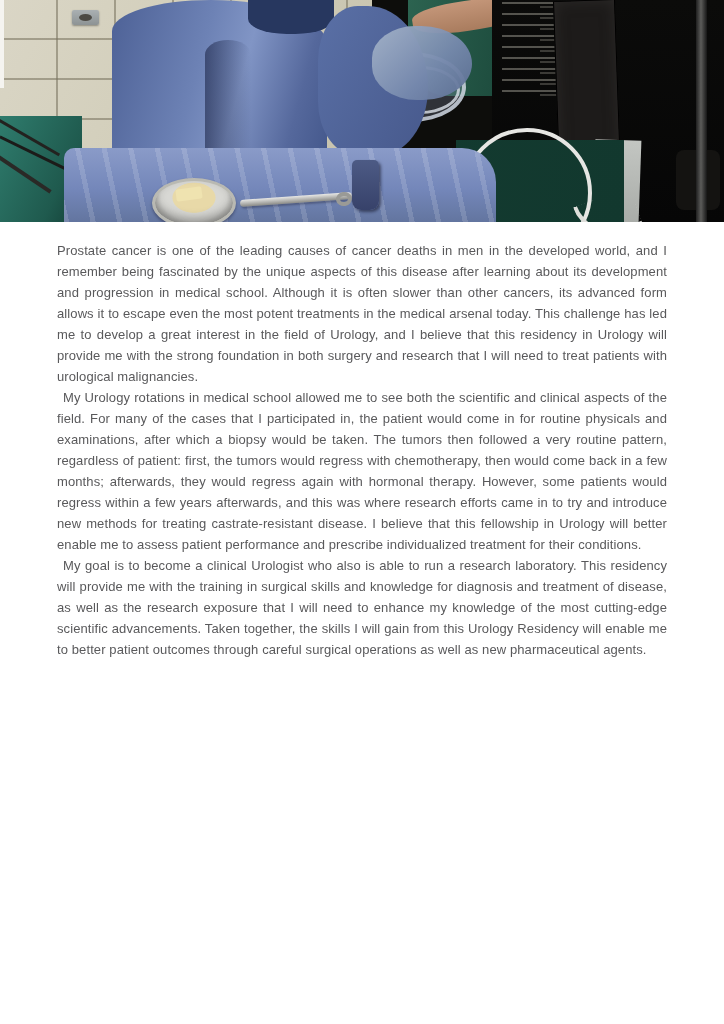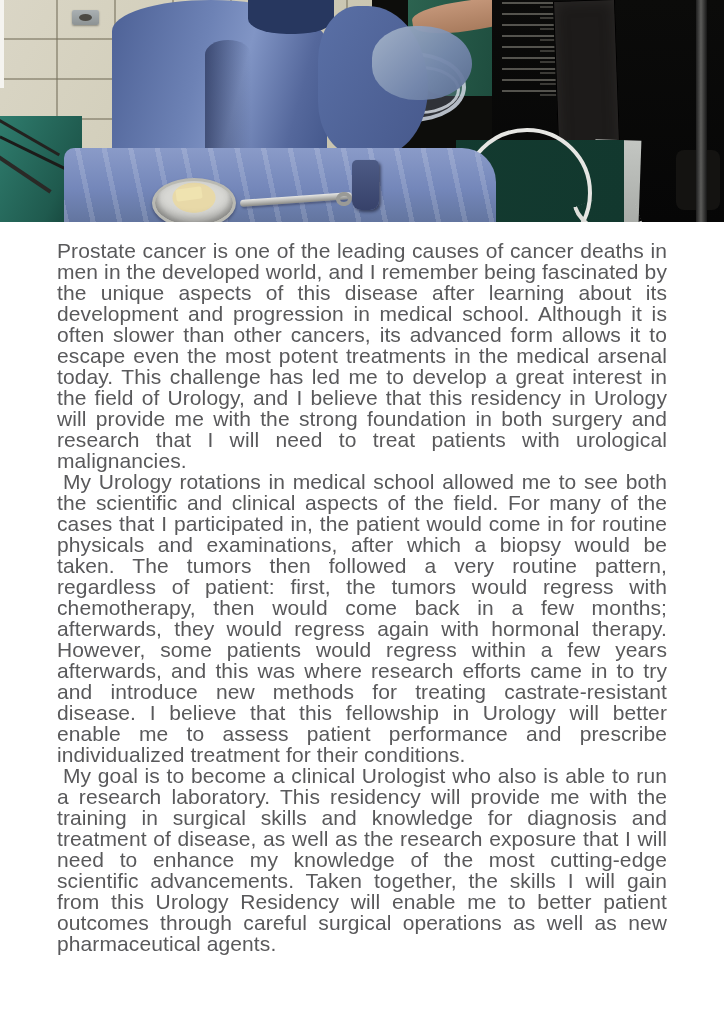--- a/index.html
+++ b/index.html
@@ -91,21 +91,21 @@
   }
   .title-line {
     color:#ffffff; font-weight:700; font-size:30px; line-height:34px;
     letter-spacing:.5px; text-transform:uppercase; white-space:nowrap;
     transform:scaleX(.94); transform-origin:center;
   }
 
   
   .statement {
     position:absolute; left:57px; top:240px; width:610px;
-    color:#59595b; font-size:21px; line-height:21px; text-align:justify;
+    color:#59595b; font-size:13px; line-height:21px; text-align:justify;
     letter-spacing:.1px;
   }
   .statement p { margin:0; }
   .statement p.sp { text-indent:6px; }
 
   
   .brand {
     position:absolute; left:0; top:928px; width:724px; height:86px;
     display:flex; align-items:center; justify-content:center;
   }

